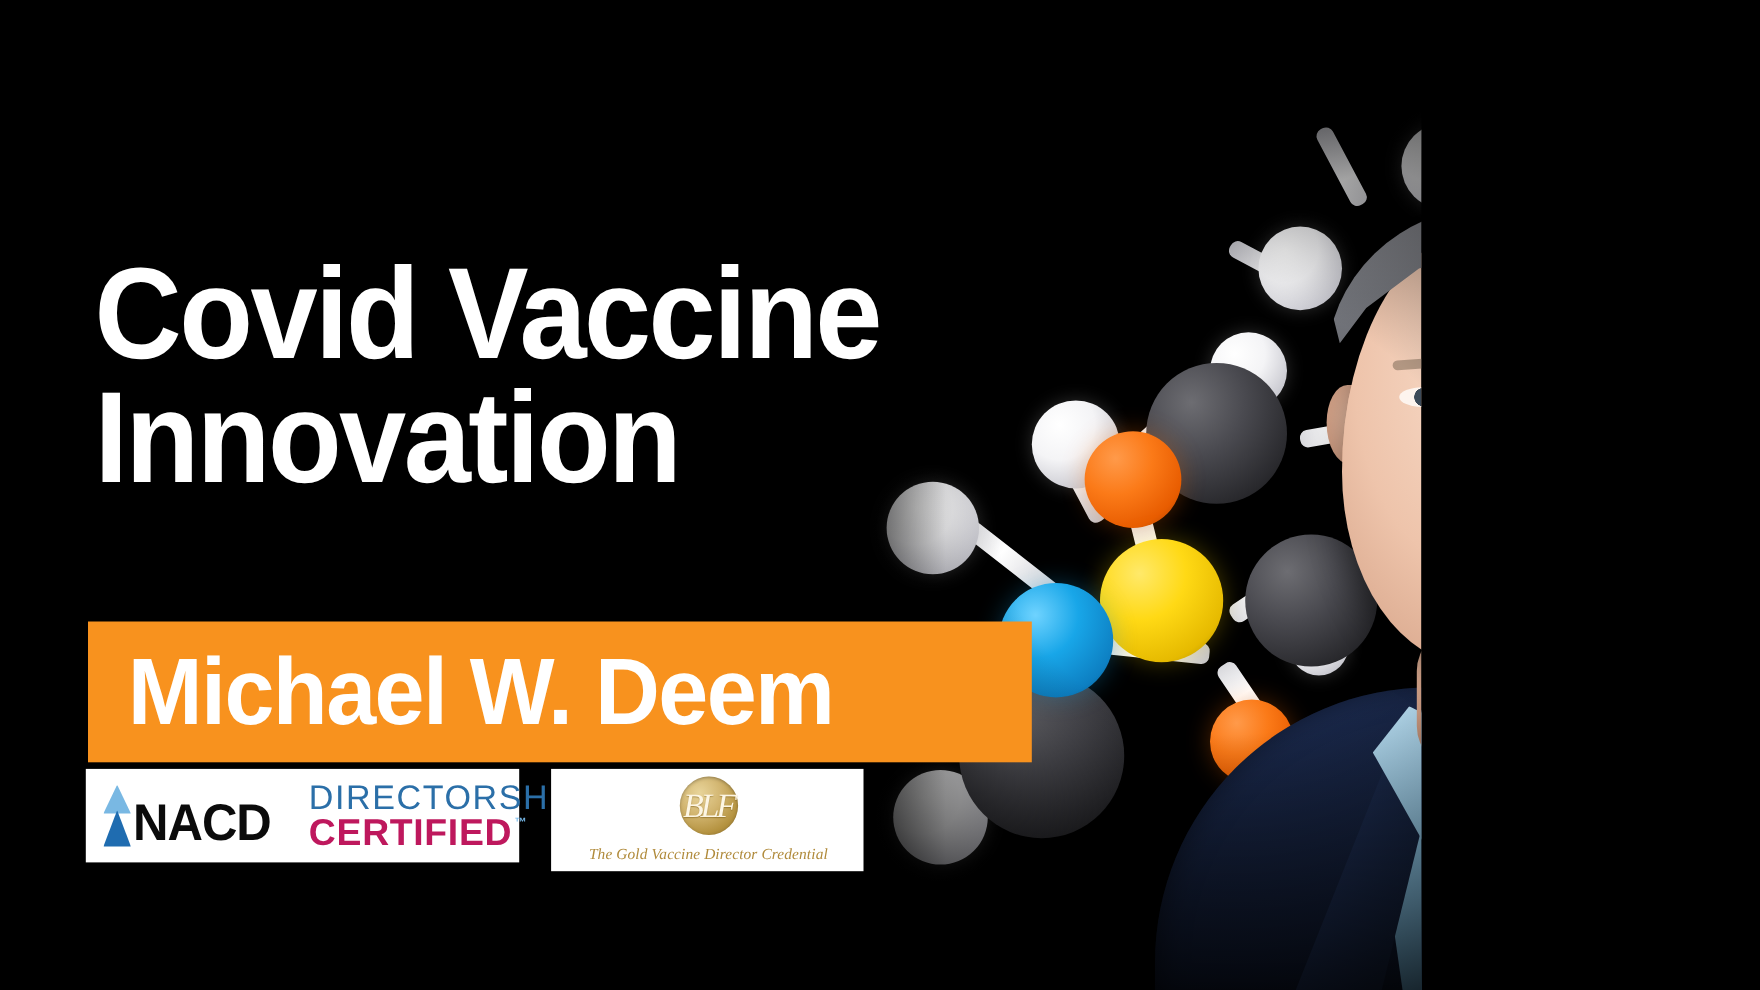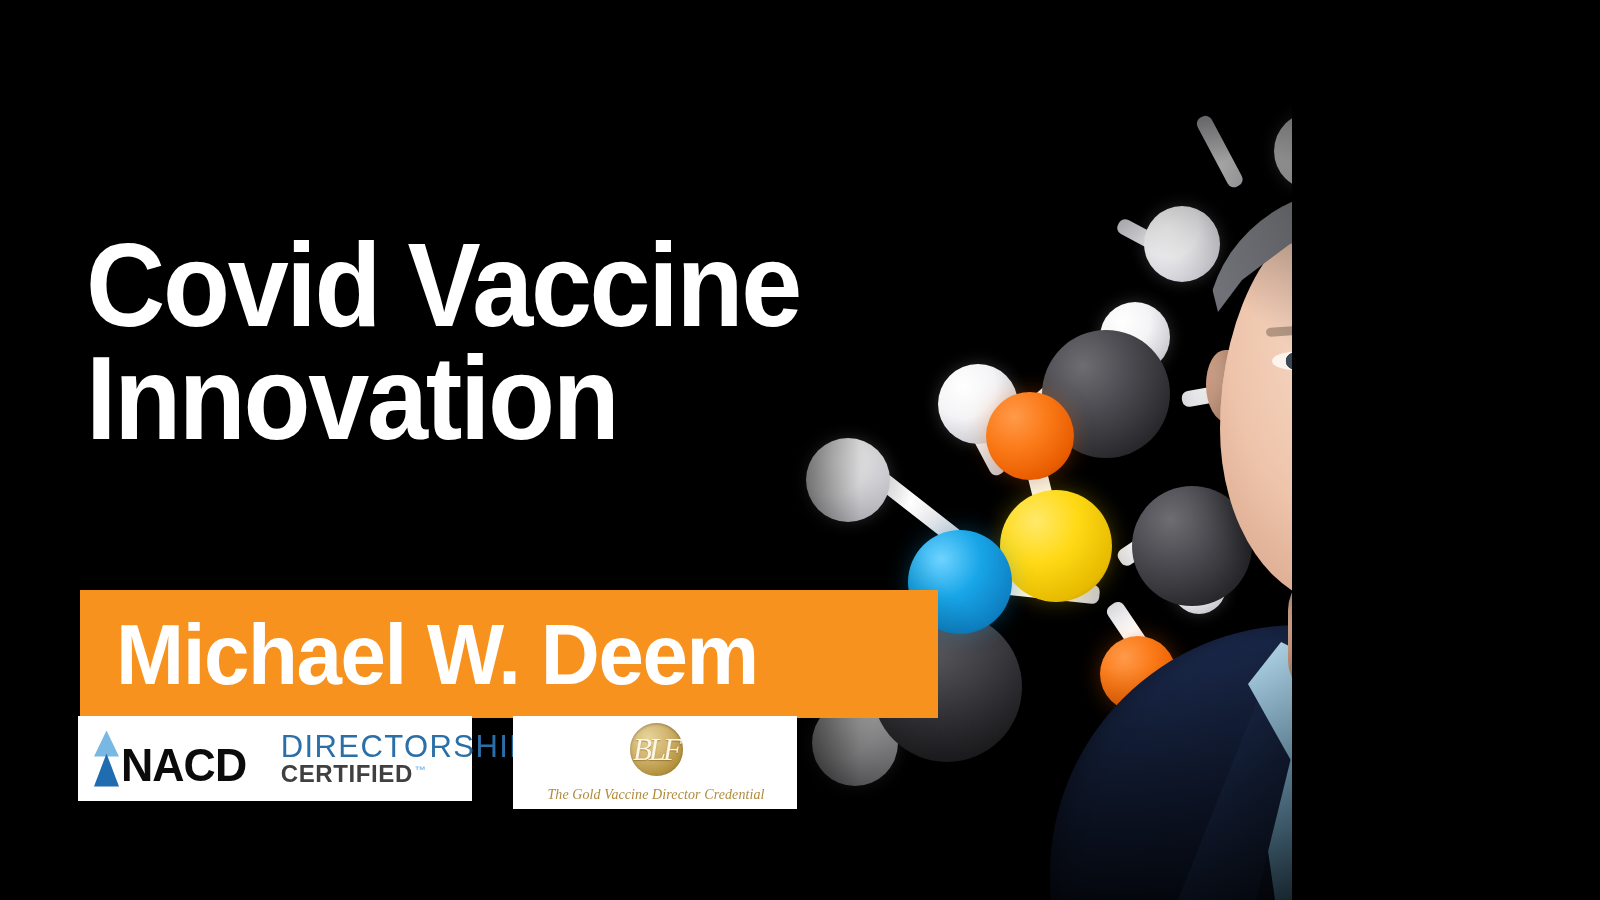--- a/index.html
+++ b/index.html
@@ -73,45 +73,45 @@
       background:
         radial-gradient(ellipse 560px 520px at 1120px 470px,rgba(0,0,0,0) 38%,rgba(0,0,0,.55) 74%,#000 100%),
         linear-gradient(90deg,#000 0px,#000 640px,rgba(0,0,0,.92) 720px,rgba(0,0,0,0) 860px);}
 
   
   #title{position:absolute;left:86px;top:150px;width:900px;color:#fff;
       font-family:"Liberation Sans",sans-serif;font-weight:700;font-size:118px;line-height:.96;
       letter-spacing:-2.5px;transform:scaleX(.93);transform-origin:0 0;}
   #title .line{display:block;white-space:nowrap;}
 
-  #name-banner{position:absolute;left:80px;top:590px;width:858px;height:128px;
+  #name-banner{position:absolute;left:80px;top:565px;width:858px;height:128px;
       background:#f8921e;display:flex;align-items:center;}
   #name-banner .nm{color:#fff;font-weight:700;font-size:86px;line-height:1;letter-spacing:-1.5px;
       padding-left:38px;transform:scaleX(.95);transform-origin:0 50%;white-space:nowrap;}
 
   
-  #badges{position:absolute;left:78px;top:716px;display:flex;align-items:flex-start;gap:41px;}
+  #badges{position:absolute;left:78px;top:699px;display:flex;align-items:flex-start;gap:29px;}
 
   .badge{background:#fff;display:flex;align-items:center;box-sizing:border-box;}
 
   
   #badge-nacd{width:394px;height:85px;padding:8px 12px 8px 16px;gap:0;}
   .nacd-mark{display:flex;align-items:flex-end;gap:2px;}
   .nacd-tri{width:25px;height:56px;position:relative;}
   .nacd-tri .t-top{position:absolute;left:0;top:0;width:25px;height:26px;background:#79b8e3;
       clip-path:polygon(50% 0,100% 100%,0 100%);}
   .nacd-tri .t-bot{position:absolute;left:0;top:23px;width:25px;height:33px;background:#1f6cb0;
       clip-path:polygon(50% 0,100% 100%,0 100%);}
   .nacd-word{font-weight:700;font-size:47px;line-height:.9;color:#0b0b0b;letter-spacing:-1px;
       transform:scaleX(.95);transform-origin:0 100%;}
   .nacd-rule{width:3px;height:58px;background:#7fb6dd;margin:0 13px 0 15px;}
   .nacd-right{display:flex;flex-direction:column;justify-content:center;line-height:1;}
   .nacd-dir{font-size:31px;letter-spacing:1.4px;color:#2b6fa8;font-weight:400;}
   .nacd-cert-row{display:flex;align-items:flex-start;}
-  .nacd-cert{font-size:24px;font-weight:700;letter-spacing:.6px;color:#404040;}
+  .nacd-cert{font-size:34px;font-weight:700;letter-spacing:.6px;color:#be185d;}
   .nacd-tm{font-size:11px;color:#79bced;font-weight:700;margin-top:3px;margin-left:2px;}
 
   
   #badge-blf{width:284px;height:93px;padding:6px 8px 5px 10px;flex-direction:column;justify-content:center;}
   .blf-top{display:flex;align-items:center;gap:9px;}
   .blf-seal{width:53px;height:53px;border-radius:50%;flex:0 0 auto;position:relative;
       background:radial-gradient(circle at 34% 28%,#e8d49a 0%,#d2b570 38%,#b4923f 72%,#8e7130 100%);
       box-shadow:0 1px 3px rgba(0,0,0,.3) inset;}
   .blf-seal span{position:absolute;inset:0;display:flex;align-items:center;justify-content:center;
       font-family:"Liberation Serif",serif;font-style:italic;font-size:31px;color:#fdf6e4;

